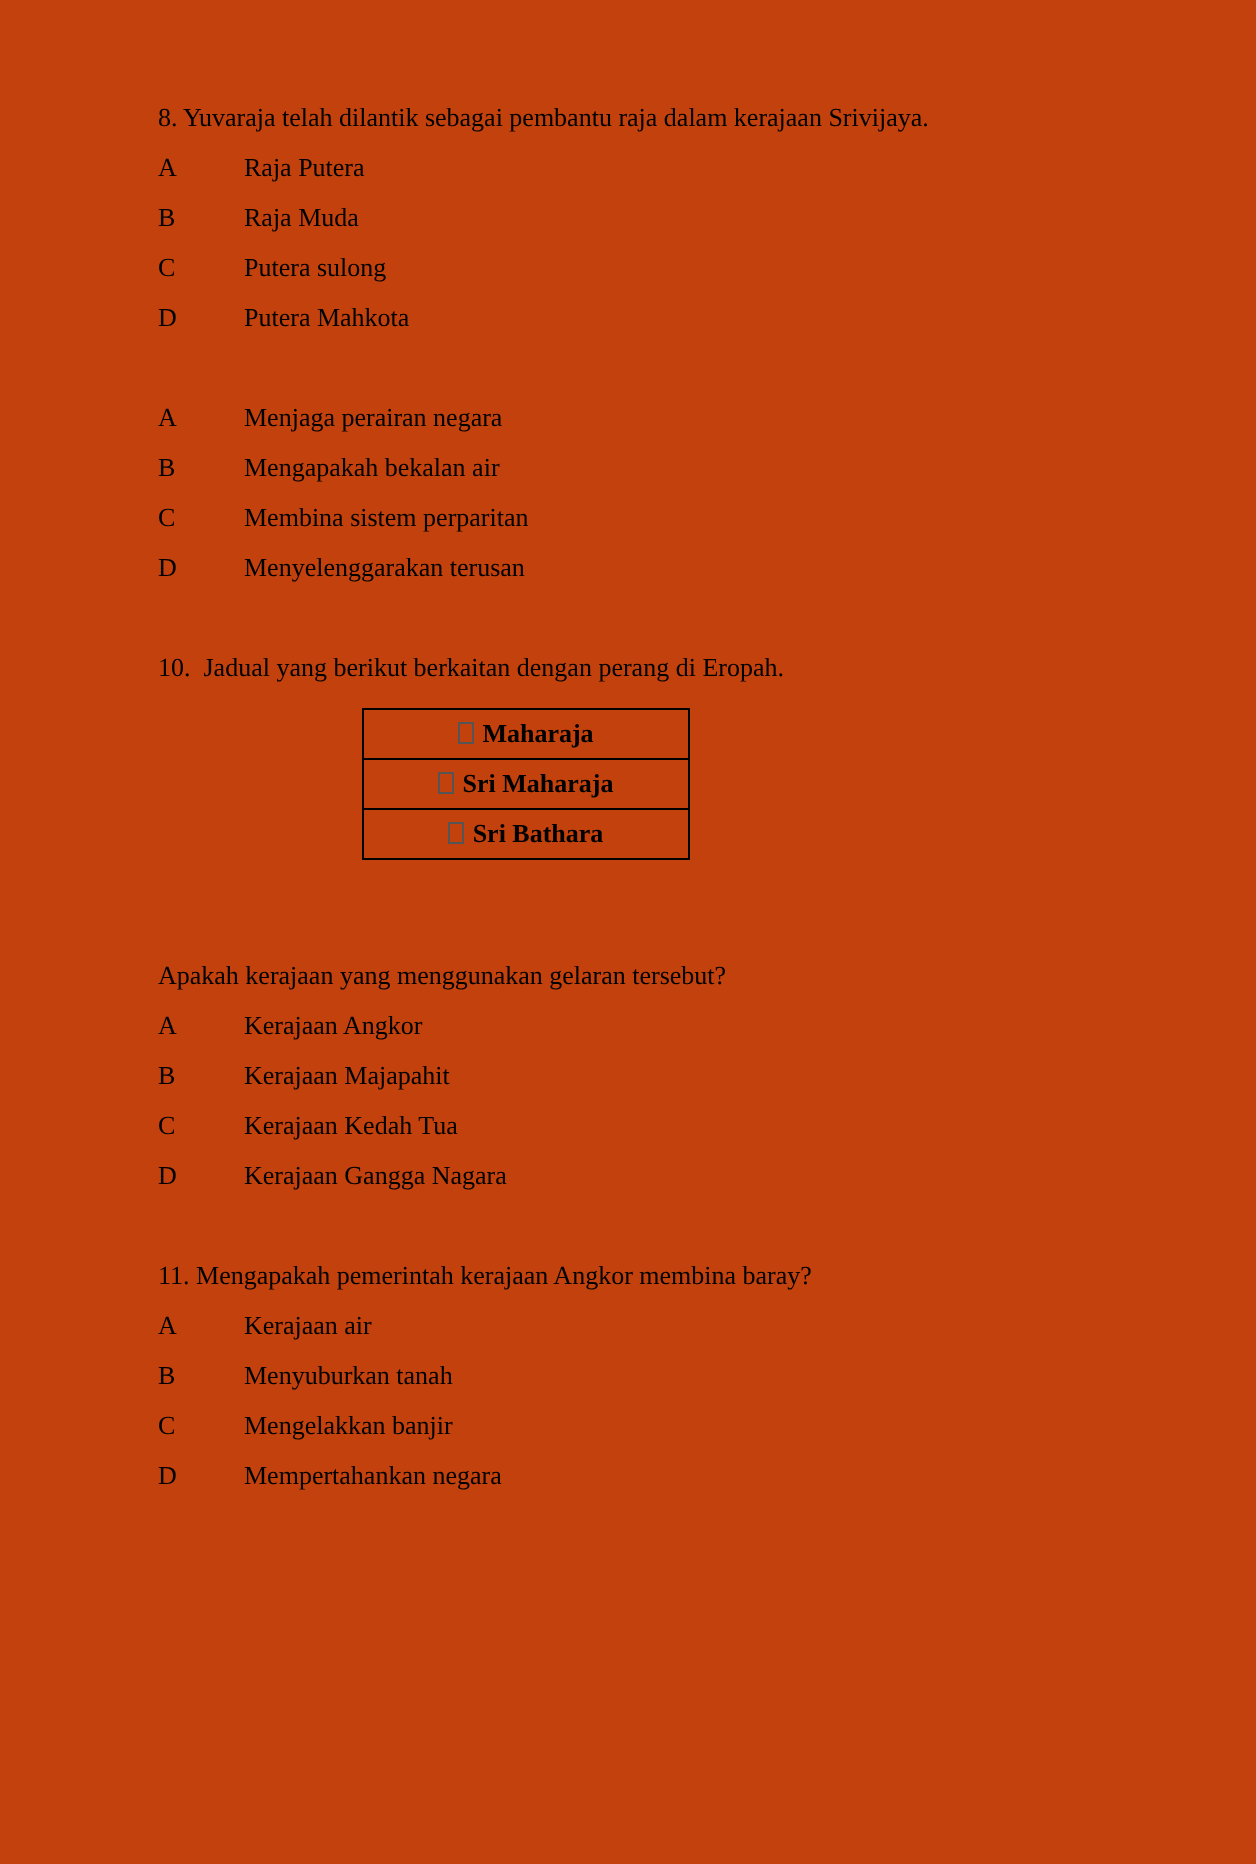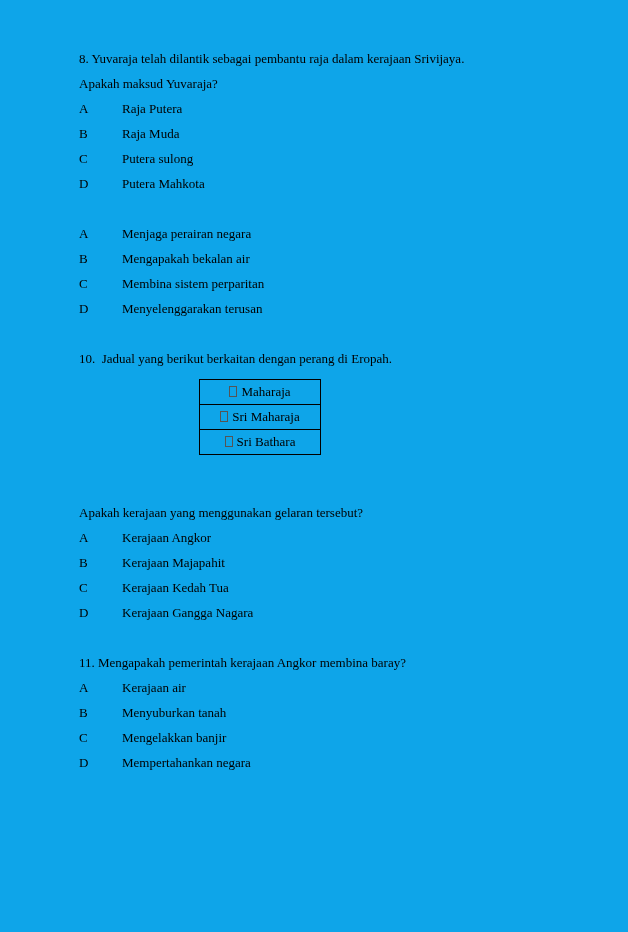--- a/index.html
+++ b/index.html
@@ -18,21 +18,21 @@
     overflow: hidden;
     -webkit-font-smoothing: antialiased;
   }
 
   .page {
     position: absolute;
     left: 0;
     top: 0;
     width: 628px;
     height: 932px;
-    background: #0ea5e9;
+    background: #c2410c;
   }
 
   .content {
     position: absolute;
     left: 79px;
     top: 46px;
     width: 470px;
   }
 
   
@@ -78,25 +78,26 @@
     white-space: pre;
   }
 
   
   .table-wrap {
     height: 104px;
     position: relative;
   }
   table.gelaran-table {
     position: absolute;
-    left: 120px;
+    left: 102px;
     top: 8px;
-    width: 122px;
+    width: 164px;
     border-collapse: collapse;
     table-layout: fixed;
+    font-weight: bold;
   }
   table.gelaran-table td {
     border: 1px solid #000000;
     height: 24px;
     line-height: 24px;
     text-align: center;
     vertical-align: middle;
     font-size: 13px;
     font-family: "Liberation Serif", "DejaVu Serif", serif;
     padding: 0 4px;
@@ -119,21 +120,20 @@
   }
 </style>
 </head>
 <body>
 
 <div class="page">
   <div class="content">
 
     <div class="qblock">
       <span class="qline stem">8. Yuvaraja telah dilantik sebagai pembantu raja dalam kerajaan Srivijaya.</span>
-      <span class="qline stem">Apakah maksud Yuvaraja?</span>
 
       <div class="option">
         <span class="opt-letter">A</span>
         <span class="opt-text">Raja Putera</span>
       </div>
       <div class="option">
         <span class="opt-letter">B</span>
         <span class="opt-text">Raja Muda</span>
       </div>
       <div class="option">

